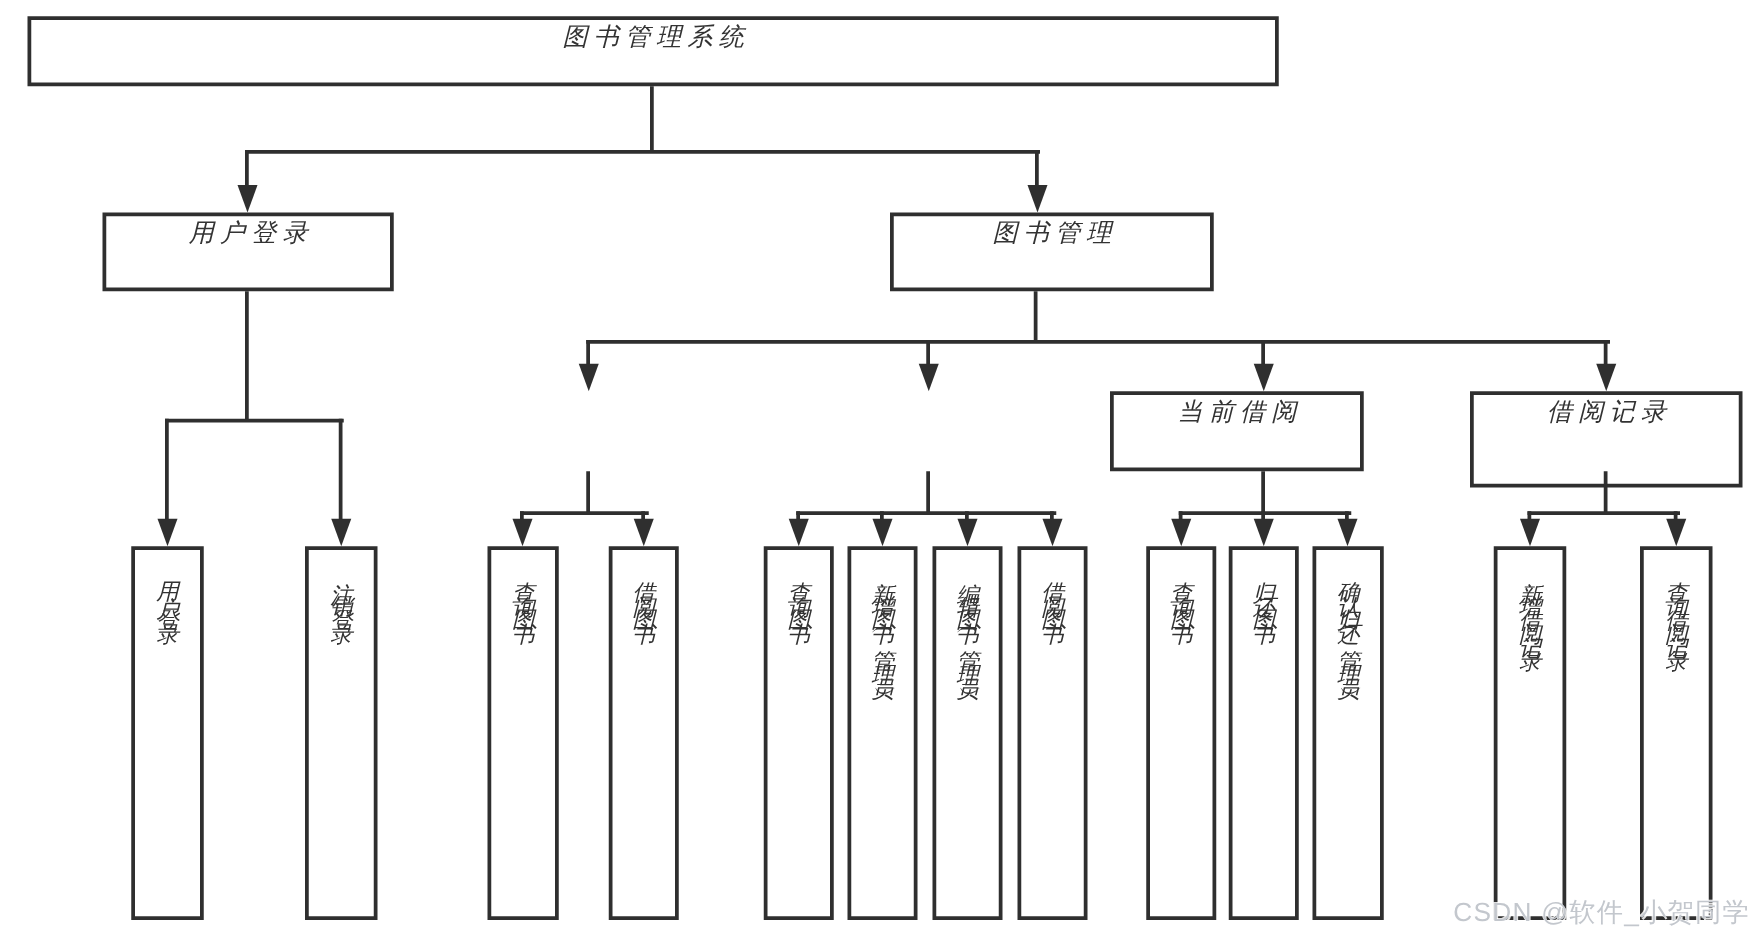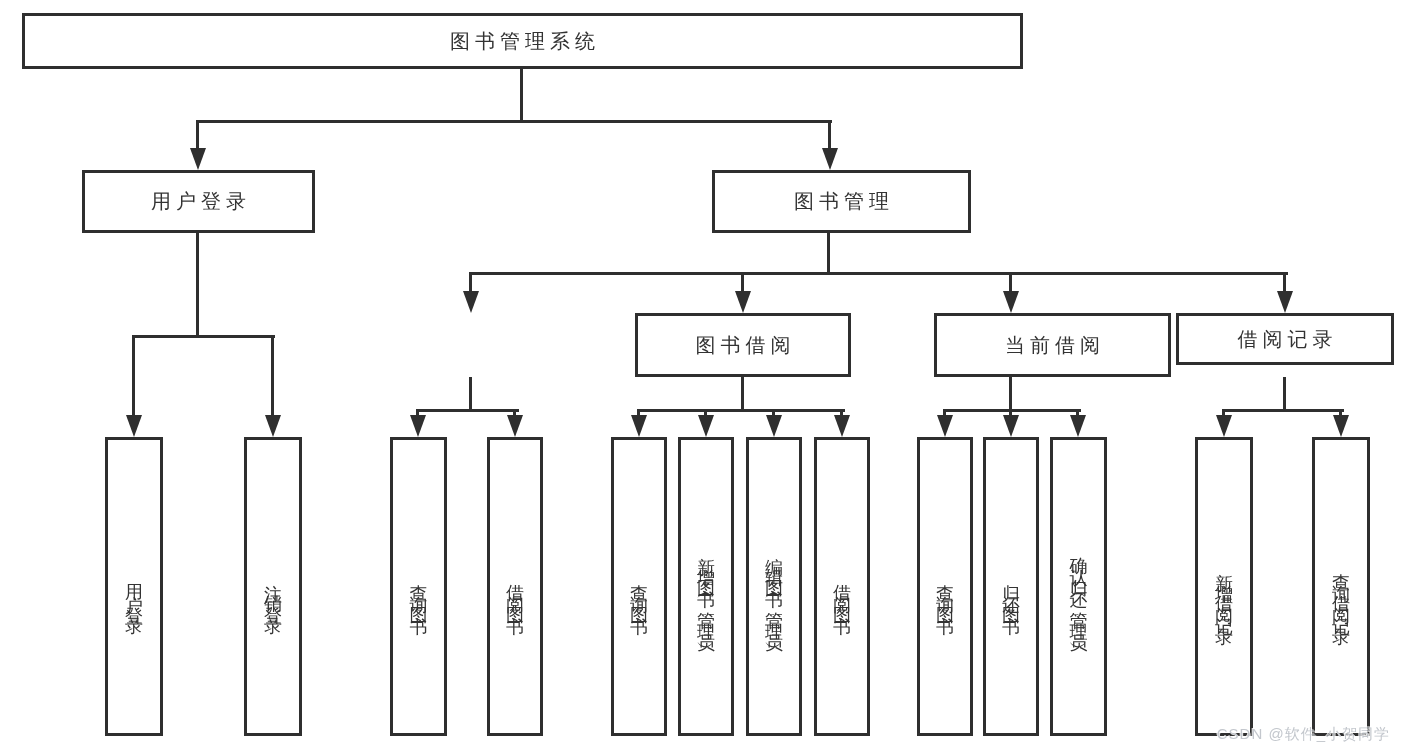--- a/index.html
+++ b/index.html
@@ -8,41 +8,42 @@
     --wm:#c3c7cd;
     --bg:#ffffff;
   }
   html,body{margin:0;padding:0;background:var(--bg);}
   .canvas{
     position:relative;width:1405px;height:747px;background:var(--bg);
     font-family:"Liberation Sans","DejaVu Sans",sans-serif;overflow:hidden;
   }
   .box{
     position:absolute;box-sizing:border-box;border:3px solid var(--line);
-    background:#fff;display:flex;align-items:center;justify-content:center;
+    background:#fff;display:flex;justify-content:center;
     color:var(--text);
+    font-style:italic;
   }
   .hbox{font-size:20px;}
   .hbox span{letter-spacing:5px;padding-left:5px;white-space:nowrap;}
   .vbox span{
     writing-mode:vertical-rl;text-orientation:mixed;
     font-size:18px;letter-spacing:11px;padding-top:11px;
     white-space:nowrap;color:var(--text);
   }
   .vl{position:absolute;width:3px;background:var(--line);}
   .hl{position:absolute;height:3px;background:var(--line);}
   .sh{position:absolute;width:3px;background:var(--line);}
   .ah{
     position:absolute;width:0;height:0;
     border-left:8px solid transparent;border-right:8px solid transparent;
     border-top:22px solid var(--line);
   }
   .watermark{
-    position:absolute;right:15px;bottom:3px;z-index:9;
-    font-size:15px;letter-spacing:1px;color:var(--wm);
+    position:absolute;right:5px;bottom:3px;z-index:9;
+    font-size:21px;letter-spacing:1px;color:var(--wm);
     text-shadow:1px 1px 0 rgba(255,255,255,.85),-1px -1px 0 rgba(255,255,255,.85);
     white-space:nowrap;
   }
 </style>
 </head>
 <body>
 
 <div class="canvas">
 
   <div class="box hbox" style="left:22px;top:13px;width:1001px;height:56px">
@@ -51,29 +52,26 @@
 
   <div class="box hbox" style="left:82px;top:170px;width:233px;height:63px">
     <span>用户登录</span>
   </div>
 
   <div class="box hbox" style="left:712px;top:170px;width:259px;height:63px">
     <span>图书管理</span>
   </div>
 
 
-  <div class="box hbox" style="left:635px;top:313px;width:216px;height:64px">
-    <span>图书借阅</span>
-  </div>
 
-  <div class="box hbox" style="left:934px;top:313px;width:237px;height:64px">
+  <div class="box hbox" style="left:888px;top:313px;width:203px;height:64px">
     <span>当前借阅</span>
   </div>
 
-  <div class="box hbox" style="left:1176px;top:313px;width:218px;height:52px">
+  <div class="box hbox" style="left:1176px;top:313px;width:218px;height:77px">
     <span>借阅记录</span>
   </div>
 
   <div class="box vbox" style="left:105px;top:437px;width:58px;height:299px">
     <span>用户登录</span>
   </div>
   <div class="box vbox" style="left:244px;top:437px;width:58px;height:299px">
     <span>注销登录</span>
   </div>
 

